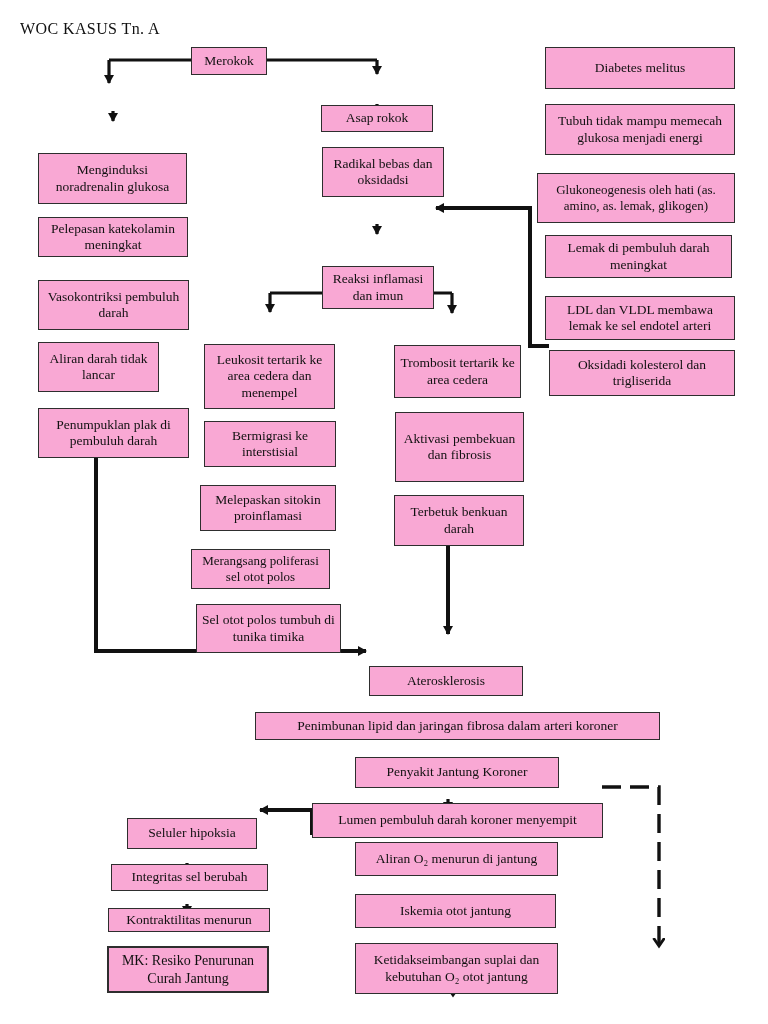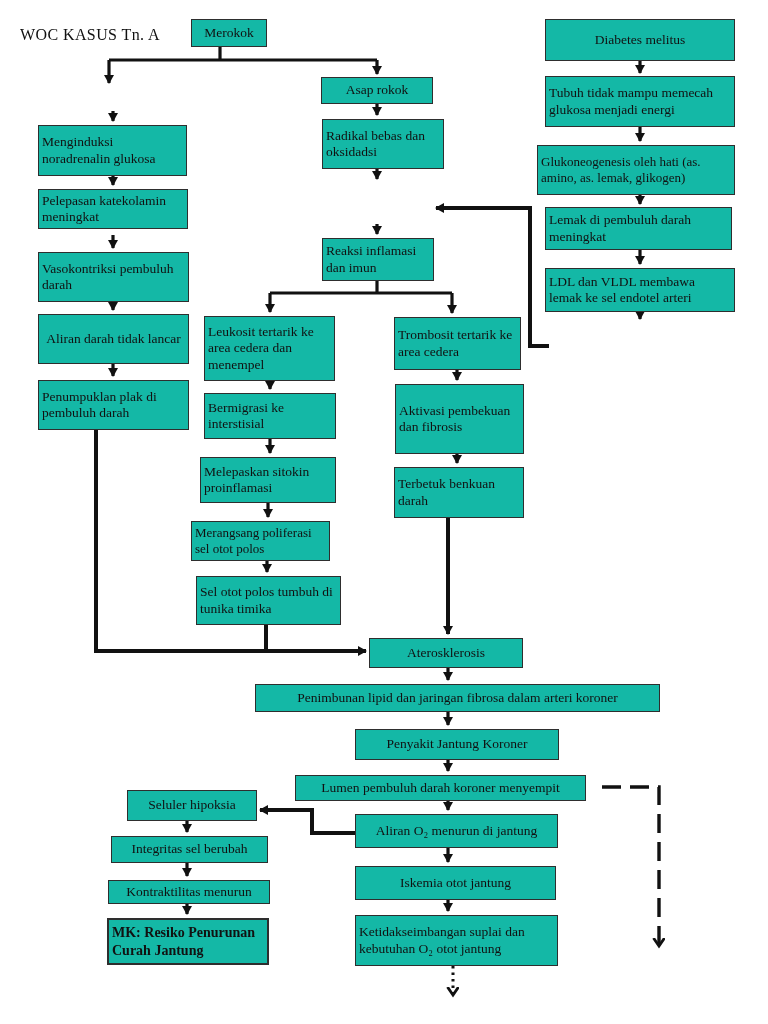--- a/index.html
+++ b/index.html
@@ -3,37 +3,37 @@
 <meta charset="utf-8">
 <style>
   html,body{margin:0;padding:0;background:#ffffff;}
   .canvas{
     position:relative;width:768px;height:1024px;background:#ffffff;
     font-family:"Liberation Serif","DejaVu Serif",serif;color:#111;
     overflow:hidden;
   }
   .wires{position:absolute;left:0;top:0;width:768px;height:1024px;}
   .title{
-    position:absolute;left:20px;top:26px;font-size:16px;letter-spacing:.4px;
+    position:absolute;left:20px;top:20px;font-size:16px;letter-spacing:.4px;
     white-space:nowrap;
   }
   .node{
-    position:absolute;box-sizing:border-box;background:#14b8a6;
+    position:absolute;box-sizing:border-box;background:#f9a8d4;
     border:1.5px solid #2e2e2e;
     display:flex;align-items:center;justify-content:center;
-    font-size:13.5px;line-height:1.22;padding:1px 3px;
+    text-align:center;font-size:13.5px;line-height:1.22;padding:1px 3px;margin-top:28px;
   }
-  .node.bold{font-weight:bold;border-width:2px;font-size:14px;}
+  .node.bold{font-weight:normal;border-width:2px;font-size:14px;}
   
   .n-merokok{left:191px;top:19px;width:76px;height:28px}
   .n-zat_nikotin{left:38px;top:87px;width:150px;height:24px}
   .n-menginduksi{left:38px;top:125px;width:149px;height:51px}
   .n-pelepasan{left:38px;top:189px;width:150px;height:40px}
   .n-vasokontriksi{left:38px;top:252px;width:151px;height:50px}
-  .n-aliran_darah{left:38px;top:314px;width:151px;height:50px}
+  .n-aliran_darah{left:38px;top:314px;width:121px;height:50px}
   .n-penumpuklan{left:38px;top:380px;width:151px;height:50px}
   .n-asap_rokok{left:321px;top:77px;width:112px;height:27px}
   .n-radikal{left:322px;top:119px;width:122px;height:50px}
   .n-kerusakan{left:322px;top:183px;width:111px;height:41px}
   .n-reaksi{left:322px;top:238px;width:112px;height:43px}
   .n-leukosit{left:204px;top:316px;width:131px;height:65px}
   .n-bermigrasi{left:204px;top:393px;width:132px;height:46px}
   .n-melepaskan{left:200px;top:457px;width:136px;height:46px}
   .n-merangsang{left:191px;top:521px;width:139px;height:40px;font-size:13px}
   .n-sel_otot{left:196px;top:576px;width:145px;height:49px}
@@ -42,21 +42,21 @@
   .n-terbetuk{left:394px;top:467px;width:130px;height:51px}
   .n-diabetes{left:545px;top:19px;width:190px;height:42px}
   .n-tubuh{left:545px;top:76px;width:190px;height:51px}
   .n-glukoneogenesis{left:537px;top:145px;width:198px;height:50px;font-size:13px}
   .n-lemak{left:545px;top:207px;width:187px;height:43px}
   .n-ldl{left:545px;top:268px;width:190px;height:44px}
   .n-oksidadi{left:549px;top:322px;width:186px;height:46px}
   .n-aterosklerosis{left:369px;top:638px;width:154px;height:30px}
   .n-penimbunan{left:255px;top:684px;width:405px;height:28px}
   .n-penyakit{left:355px;top:729px;width:204px;height:31px}
-  .n-lumen{left:295px;top:775px;width:291px;height:26px}
+  .n-lumen{left:312px;top:775px;width:291px;height:35px}
   .n-aliran_o2{left:355px;top:814px;width:203px;height:34px}
   .n-iskemia{left:355px;top:866px;width:201px;height:34px}
   .n-ketidakseimbangan{left:355px;top:915px;width:203px;height:51px}
   .n-seluler{left:127px;top:790px;width:130px;height:31px}
   .n-integritas{left:111px;top:836px;width:157px;height:27px}
   .n-kontraktilitas{left:108px;top:880px;width:162px;height:24px}
   .n-mk{left:107px;top:918px;width:162px;height:47px}
 </style>
 </head>
 <body>
@@ -163,20 +163,21 @@
 
   <div class="node n-trombosit">Trombosit tertarik ke area cedera</div>
   <div class="node n-aktivasi">Aktivasi pembekuan dan fibrosis</div>
   <div class="node n-terbetuk">Terbetuk benkuan darah</div>
 
   <div class="node n-diabetes">Diabetes melitus</div>
   <div class="node n-tubuh">Tubuh tidak mampu memecah glukosa menjadi energi</div>
   <div class="node n-glukoneogenesis">Glukoneogenesis oleh hati (as. amino, as. lemak, glikogen)</div>
   <div class="node n-ldl">LDL dan VLDL membawa lemak ke sel endotel arteri</div>
   <div class="node n-lemak">Lemak di pembuluh darah meningkat</div>
+  <div class="node n-oksidadi">Oksidadi kolesterol dan trigliserida</div>
 
   <div class="node n-aterosklerosis">Aterosklerosis</div>
   <div class="node n-penimbunan">Penimbunan lipid dan jaringan fibrosa dalam arteri koroner</div>
   <div class="node n-penyakit">Penyakit Jantung Koroner</div>
   <div class="node n-lumen">Lumen pembuluh darah koroner menyempit</div>
   <div class="node n-aliran_o2">Aliran O₂ menurun di jantung</div>
   <div class="node n-iskemia">Iskemia otot jantung</div>
   <div class="node n-ketidakseimbangan">Ketidakseimbangan suplai dan kebutuhan O₂ otot jantung</div>
 
   <div class="node n-seluler">Seluler hipoksia</div>

